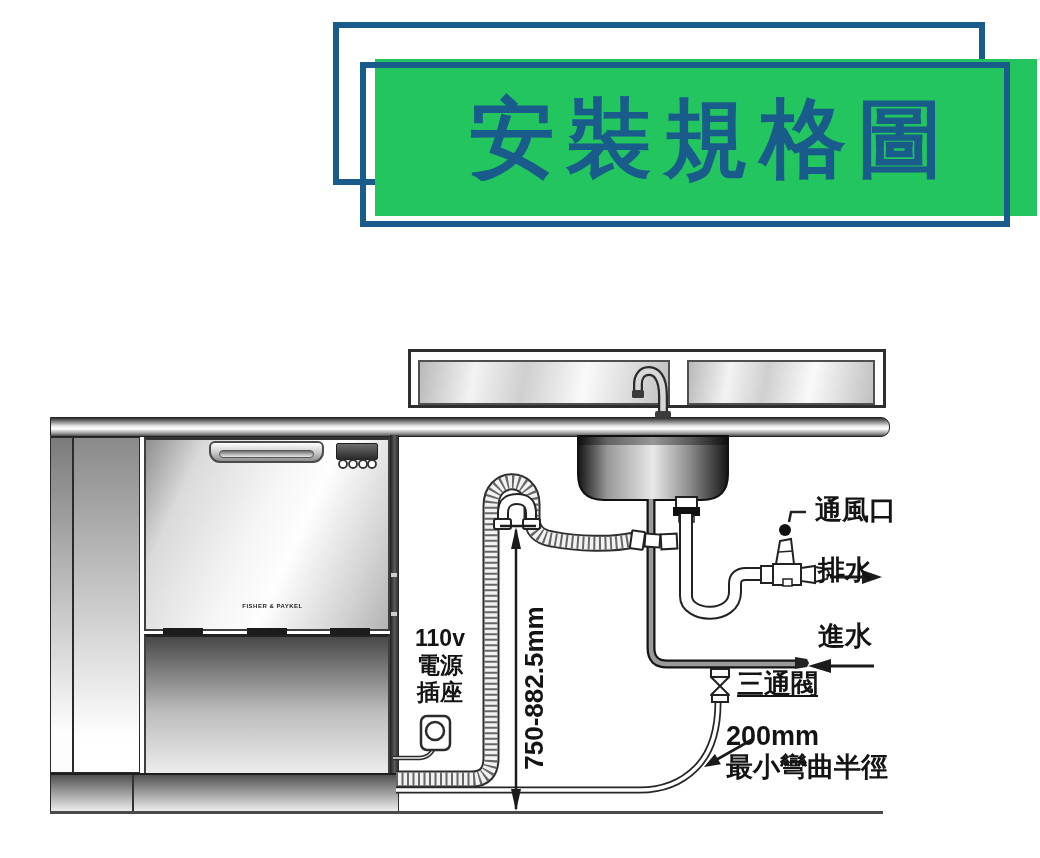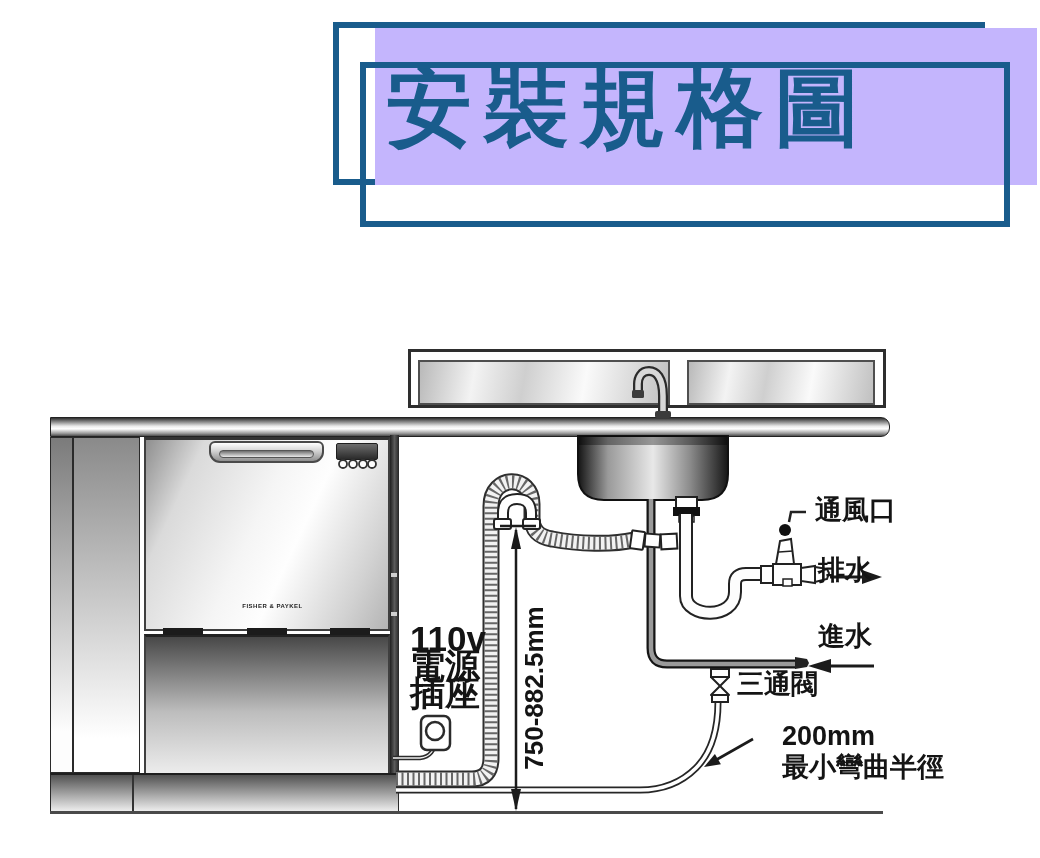--- a/index.html
+++ b/index.html
@@ -1,22 +1,22 @@
 <!DOCTYPE html>
 <html><head>
 <meta charset="utf-8">
 <style>
   html,body{margin:0;padding:0;background:#fff;}
   body{width:1040px;height:858px;position:relative;overflow:hidden;
        font-family:"Liberation Sans","DejaVu Sans",sans-serif;}
   .abs{position:absolute;box-sizing:border-box;}
 
   
-  .banner-gray{left:375px;top:28px;width:662px;height:157px;background:#c4b5fd;
-               display:flex;align-items:center;justify-content:flex-start;}
+  .banner-gray{left:375px;top:59px;width:662px;height:157px;background:#22c55e;
+               display:flex;align-items:center;justify-content:center;}
   .banner-rect-a{left:333px;top:22px;width:652px;height:163px;border:6px solid #195c8c;}
   .banner-rect-b{left:360px;top:62px;width:650px;height:165px;border:6px solid #195c8c;}
   .banner-title{font-size:86px;font-weight:bold;color:#195c8c;letter-spacing:11px;
                 text-indent:11px;white-space:nowrap;line-height:1;}
 
   
   .splash-frame{left:408px;top:349px;width:478px;height:59px;border:3px solid #2e2e2e;background:#fff;}
   .splash-panel{top:360px;height:45px;border:2px solid #4f4f4f;
      background:linear-gradient(100deg,#b9b9b9 0%,#f3f3f3 22%,#cfcfcf 42%,#fafafa 66%,#c0c0c0 100%);}
   .splash-left{left:418px;width:252px;}
@@ -56,24 +56,24 @@
   .dw-notch{top:628px;width:40px;height:7px;background:#1c1c1c;}
 
   
   .overlay{left:0;top:0;width:1040px;height:858px;pointer-events:none;}
 
   
   .lbl{position:absolute;font-weight:bold;color:#141414;font-size:27px;line-height:1.05;white-space:nowrap;}
   .lbl-vent{left:815px;top:496px;}
   .lbl-drain{left:818px;top:536px;margin-top:20px;}
   .lbl-inlet{left:818px;top:622px;}
-  .lbl-valve{left:737px;top:670px;}
-  .lbl-bend{left:782px;top:722px;}
+  .lbl-valve{left:737px;top:670px;text-decoration:underline;}
+  .lbl-bend{left:726px;top:722px;}
   .lbl-bend .cap{display:block;margin-top:3px;}
-  .lbl-power{left:410px;top:625px;width:60px;text-align:center;font-size:35px;line-height:27px;}
+  .lbl-power{left:410px;top:625px;width:60px;text-align:center;font-size:23px;line-height:27px;}
   .lbl-dim{left:451px;top:673px;width:170px;height:30px;text-align:center;font-size:26px;
            transform:rotate(-90deg);}
 </style>
 </head>
 <body>
 
 <div class="abs banner-rect-a"></div>
 <div class="abs banner-gray">
   <span class="banner-title">安裝規格圖</span>
 </div>

